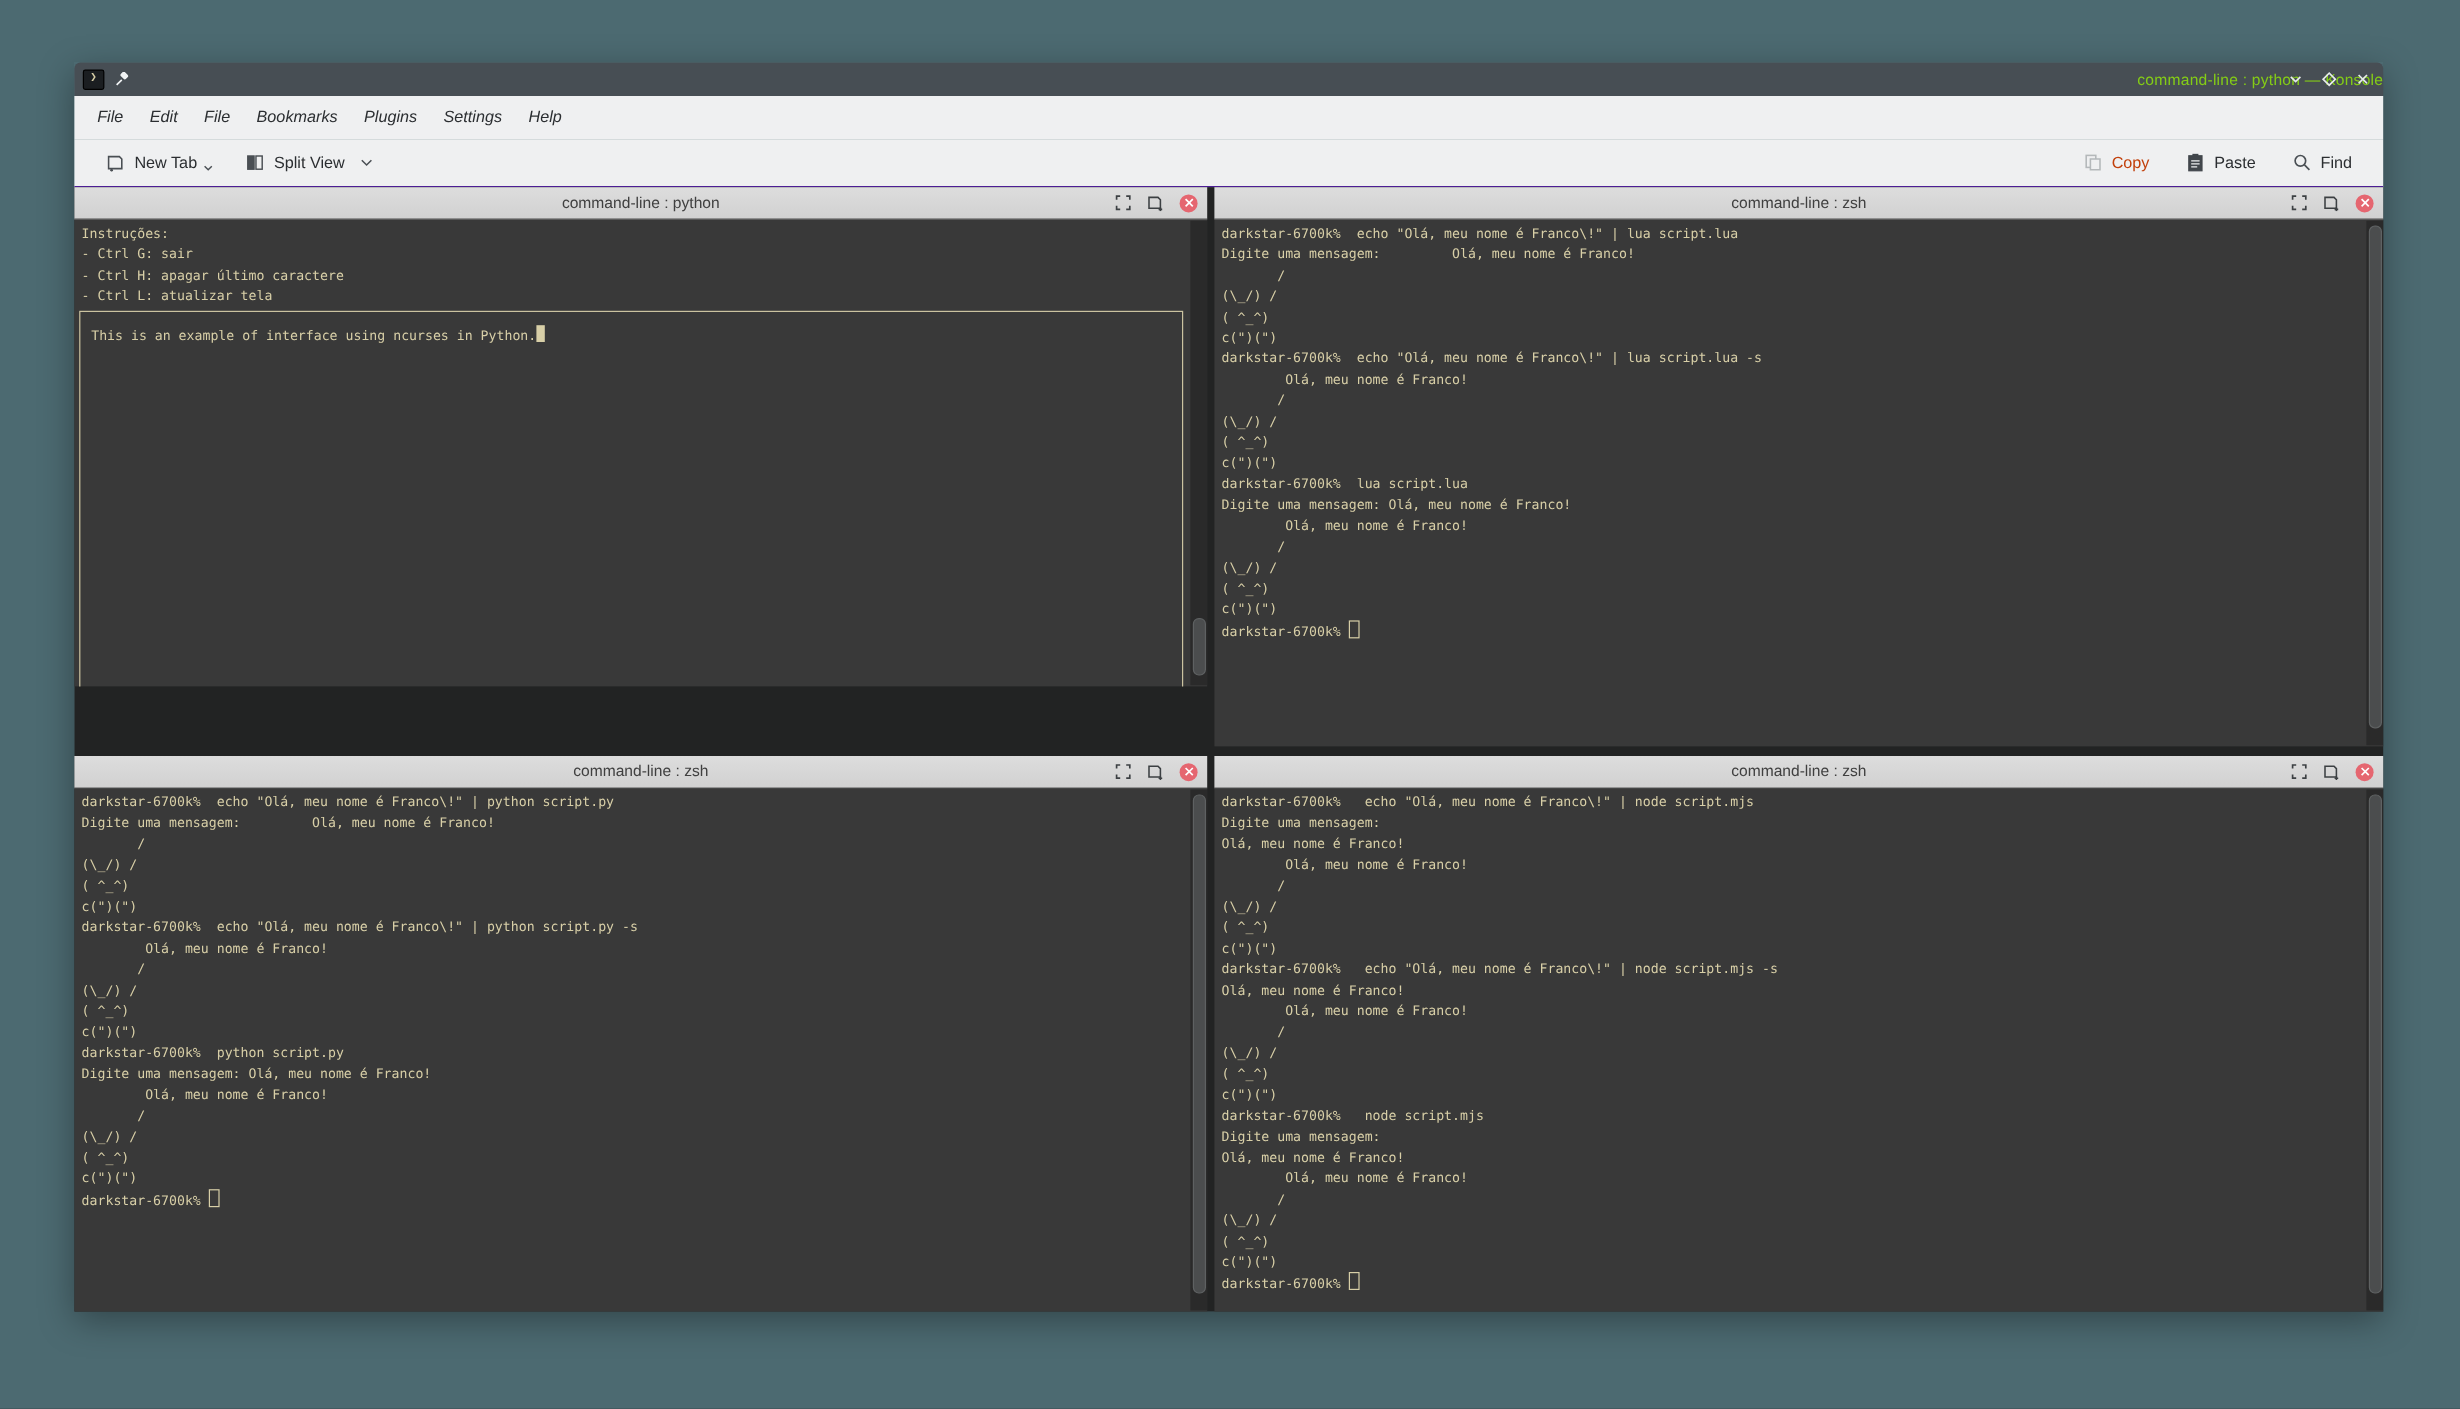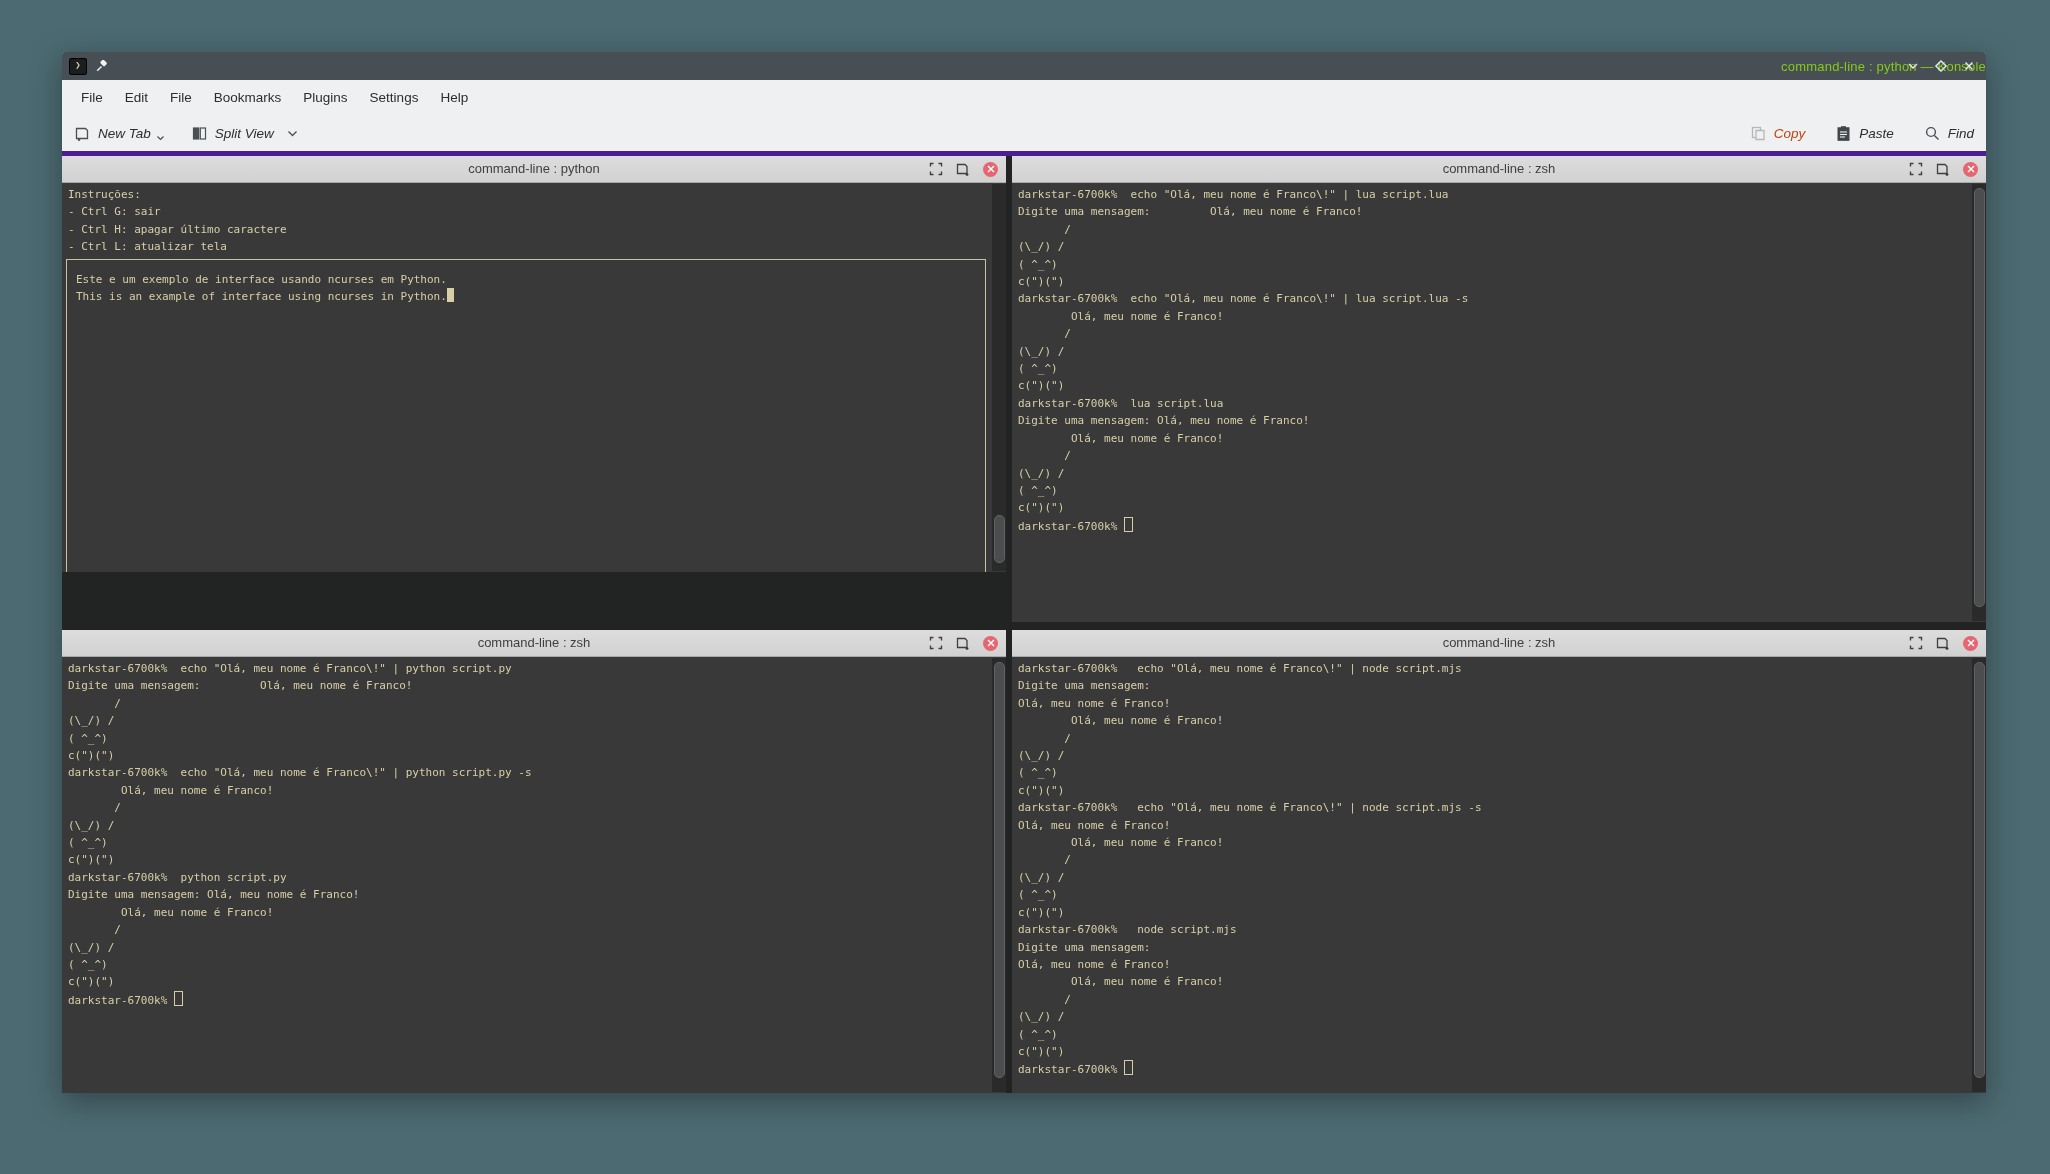--- a/index.html
+++ b/index.html
@@ -25,26 +25,25 @@
     position:absolute;left:0;right:0;text-align:right;
     color:#84cc16;font-size:13px;letter-spacing:.2px;
   }
   .win-controls{position:absolute;right:10px;top:0;height:28px;display:flex;align-items:center;gap:14px;}
   .win-controls svg{display:block;}
   
   .menubar{
     position:absolute;left:0;top:28px;width:100%;height:36px;background:#eff0f1;
     display:flex;align-items:center;padding-left:8px;box-sizing:border-box;
   }
-  .menu-item{padding:0 11px;font-size:13.5px;color:#2b2e31;line-height:36px;cursor:default;}
+  .menu-item{padding:0 11px;font-size:13.5px;color:#2b2e31;line-height:36px;cursor:default;font-style:italic;}
   .toolbar{
     position:absolute;left:0;top:64px;width:100%;height:40px;background:#eff0f1;
-    display:flex;align-items:center;box-sizing:border-box;padding:0 12px;
-    border-bottom:5px solid #4c1d95;
-    font-style:italic;
+    display:flex;align-items:center;box-sizing:border-box;padding:0 26px;
+    border-bottom:1px solid #4c1d95;
   }
   .tbtn{display:flex;align-items:center;gap:7px;font-size:13.5px;color:#2b2e31;margin-right:26px;}
   .tbtn svg{display:block;}
   .tbtn .mini-chevron{margin-left:-2px;margin-top:10px;}
   .toolbar-spacer{flex:1;}
   .tbtn.right{margin-right:0;margin-left:30px;}
   .tbtn.disabled{color:#c2410c;}
   
   .term-area{
     position:absolute;left:0;top:104px;width:1924px;height:937px;background:#222323;
@@ -225,21 +224,20 @@
         </div>
       </div>
       <div class="pane-body">
         <div class="term-flow">
           <pre>Instruções:
 - Ctrl G: sair
 - Ctrl H: apagar último caractere
 - Ctrl L: atualizar tela</pre>
         </div>
         <div class="ncurses-box">
-          <div class="tline">Este e um exemplo de interface usando ncurses em Python.</div>
           <div class="tline"><span>This is an example of interface using ncurses in Python.</span><span class="cursor-solid"></span></div>
         </div>
         <div class="vscroll">
             <div class="vthumb thumb-short-bottom"></div>
           </div>
       </div>
     </div>
 
     <div class="pane pane-tr">
       <div class="pane-header">

